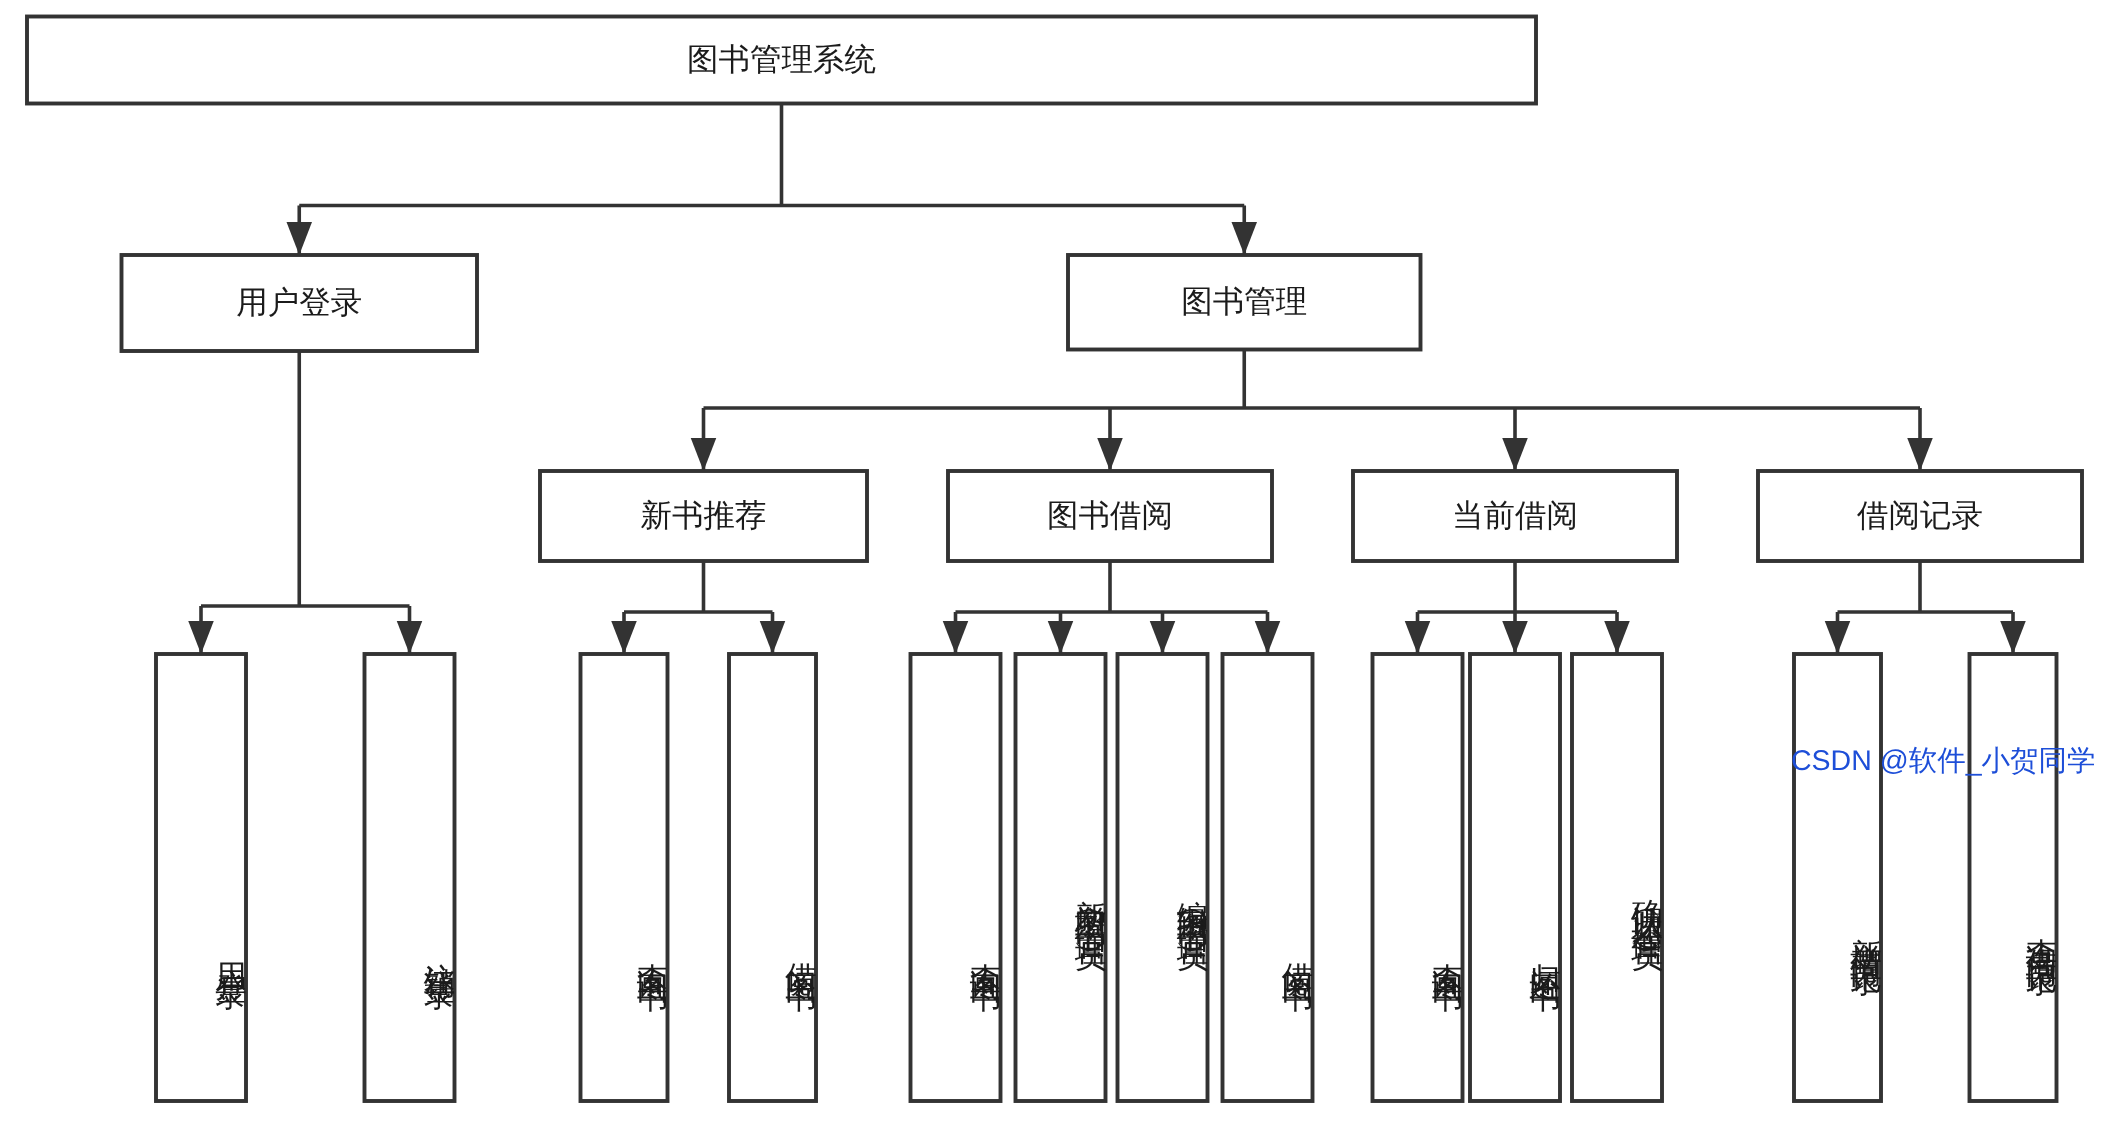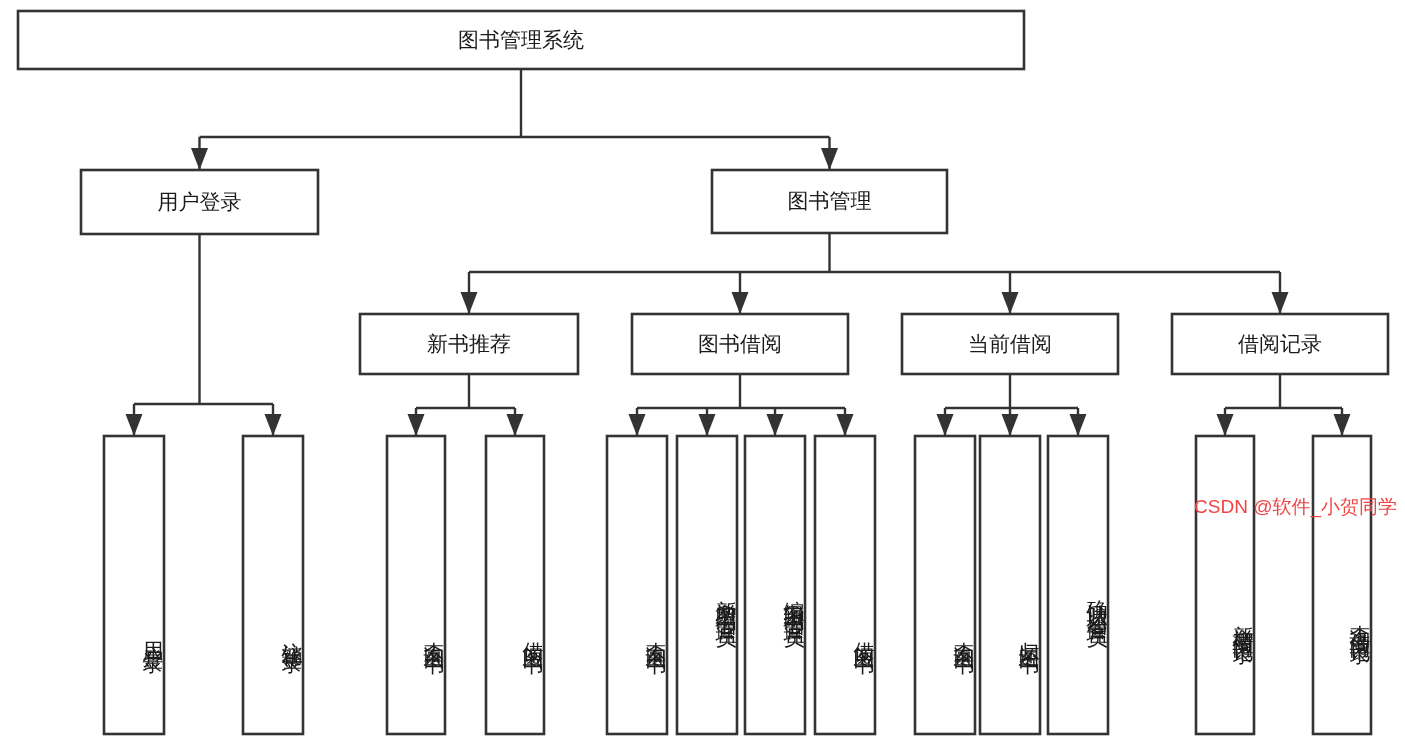--- a/index.html
+++ b/index.html
@@ -67,21 +67,21 @@
     justify-content: center;
     pointer-events: none;
     box-sizing: border-box;
   }
   .watermark {
     position: absolute;
     right: 8px;
     bottom: 4px;
     font-family: "Liberation Sans", "DejaVu Sans", sans-serif;
     font-size: 19px;
-    color: #ef4444;
+    color: #1d4ed8;
     white-space: nowrap;
     user-select: none;
   }
 </style>
 </head>
 <body>
 
 <div id="diagram-root">
 
   <svg class="diagram-canvas" viewBox="0 0 1405 747" xmlns="http://www.w3.org/2000/svg">

